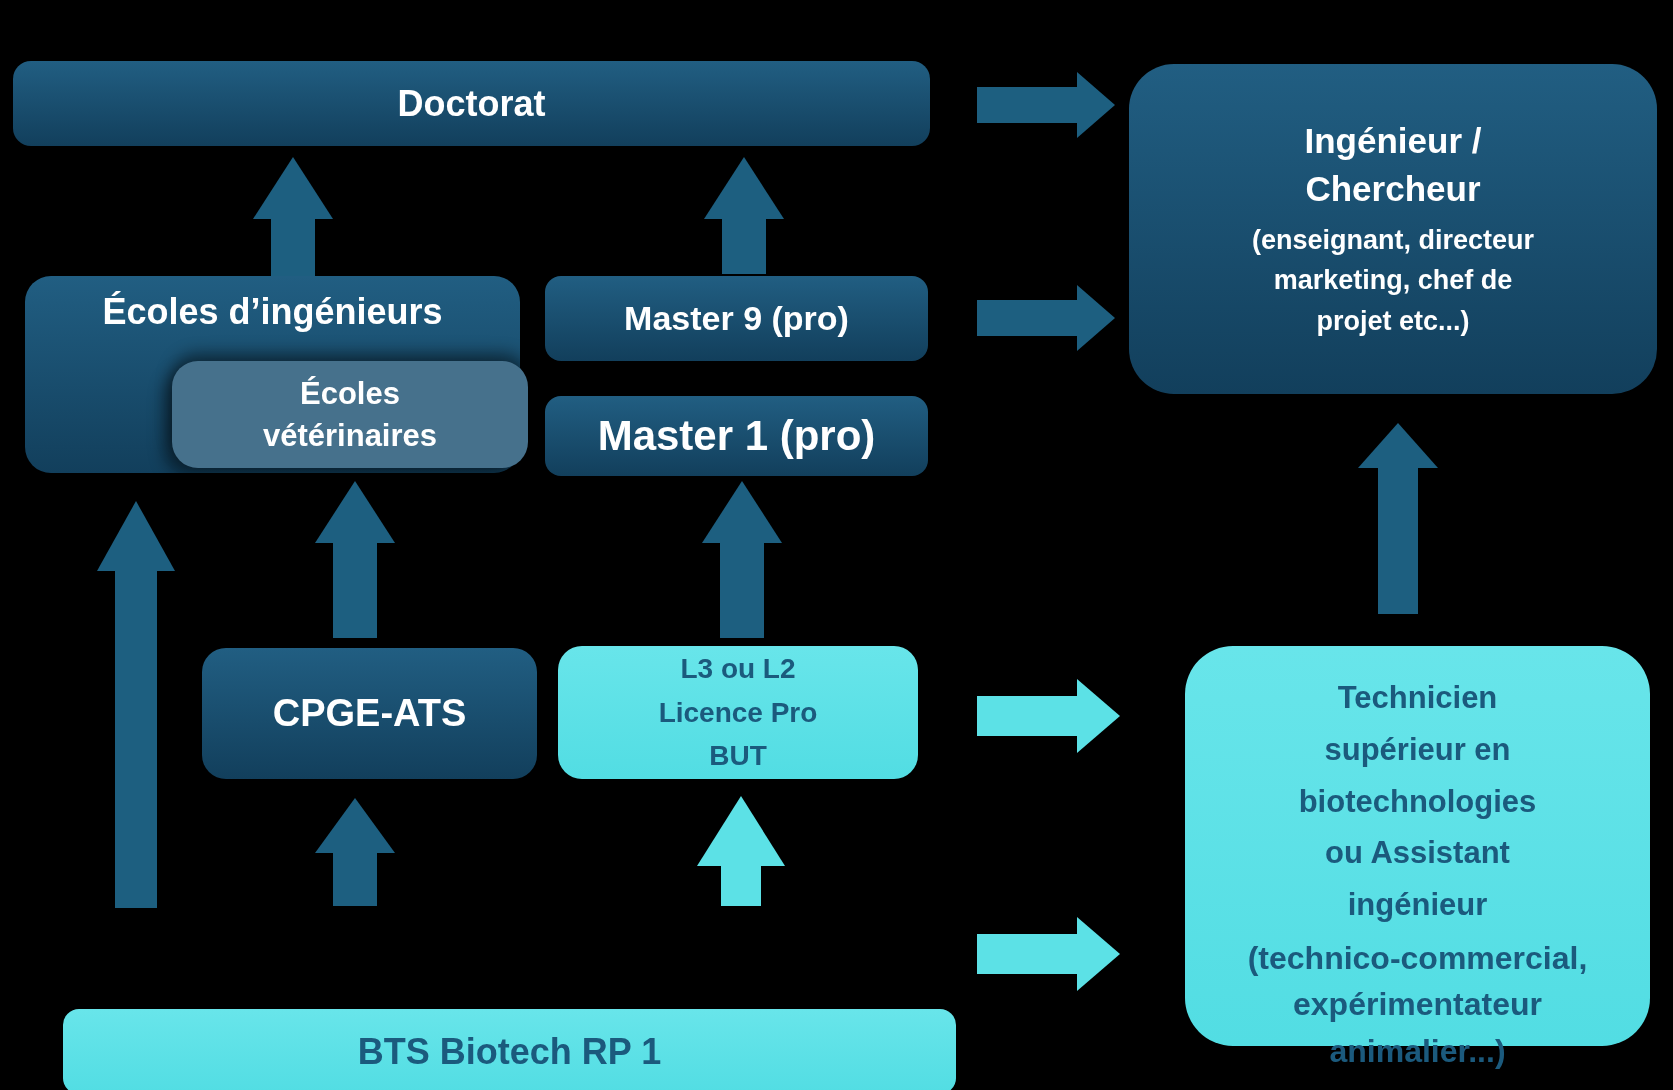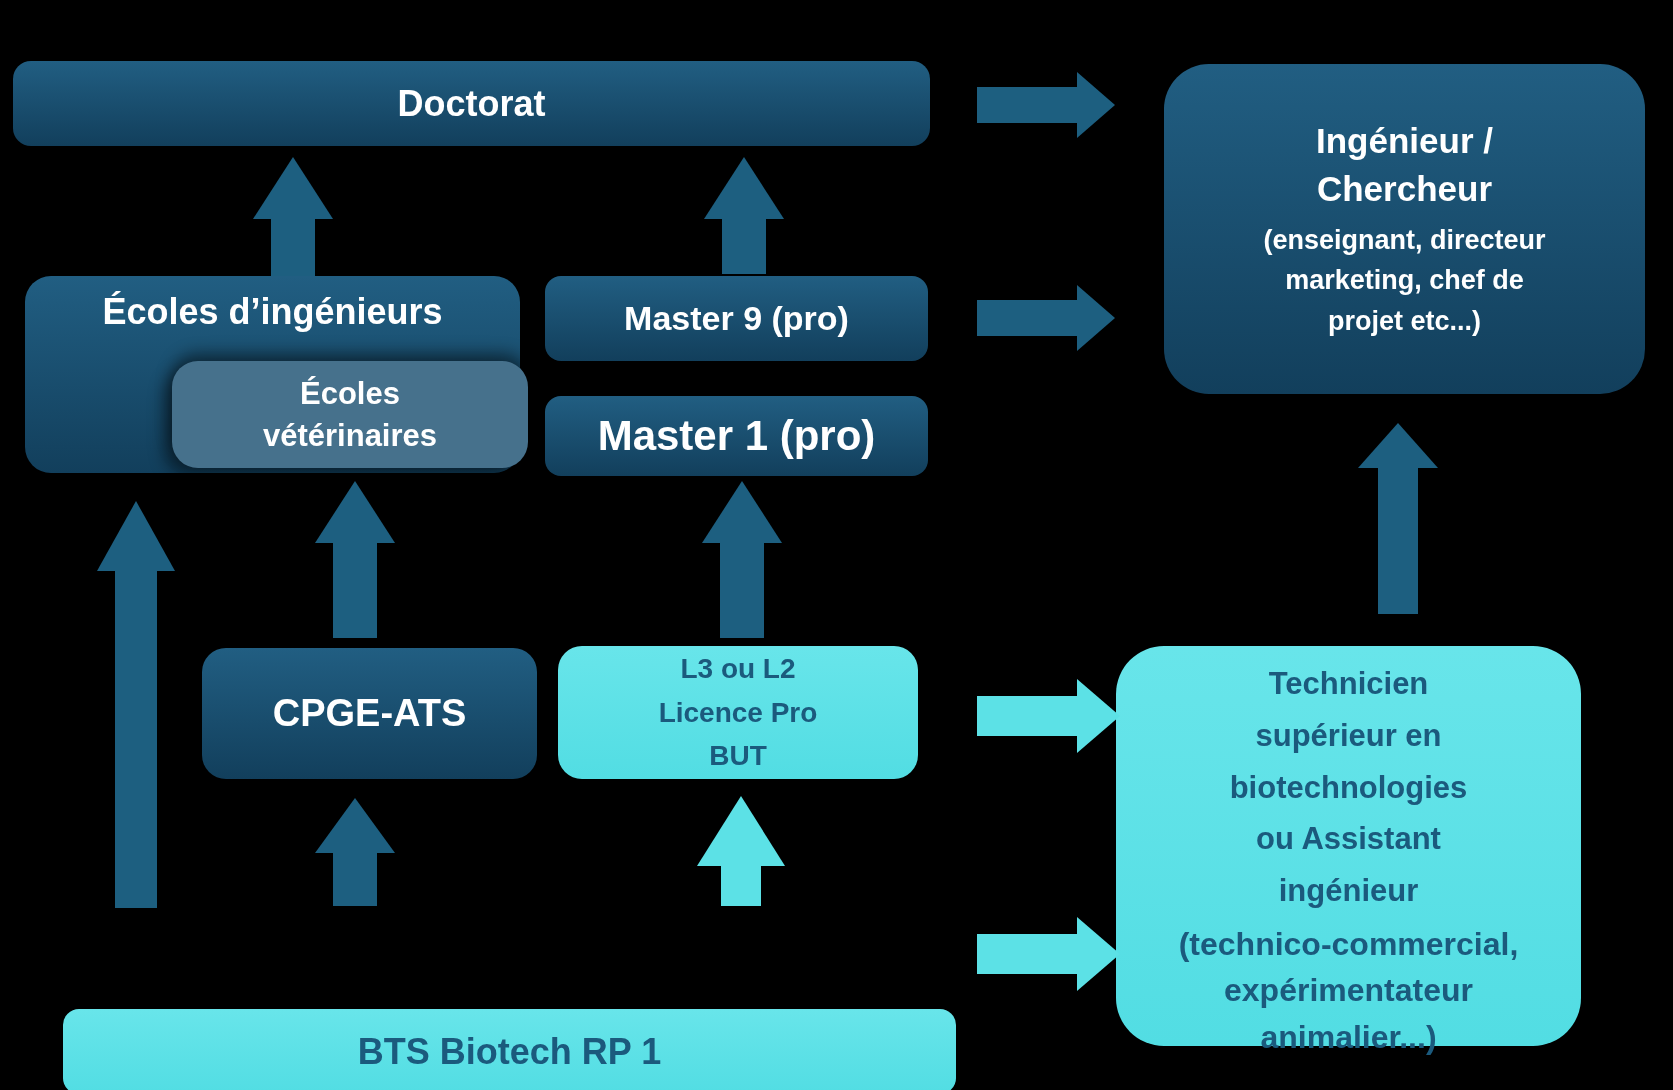--- a/index.html
+++ b/index.html
@@ -53,21 +53,21 @@
   .arrow-right.cyan-a .shaft{background:var(--cyan,#5ce1e6);}
   .title-sub .sub{font-weight:bold;}
 </style>
 </head>
 <body>
 
 <div id="canvas">
 
   <div class="box dark" style="left:13px;top:15px;width:917px;height:85px;border-radius:18px;font-size:36px;">Doctorat</div>
 
-  <div class="box dark title-sub" style="left:1164px;top:18px;width:481px;height:330px;border-radius:45px;">
+  <div class="box dark title-sub" style="left:1129px;top:18px;width:528px;height:330px;border-radius:45px;">
     <div style="font-size:35px;line-height:1.38;white-space:pre-line;">Ingénieur /
 Chercheur</div>
     <div class="sub" style="font-size:27px;line-height:1.5;margin-top:6px;white-space:pre-line;">(enseignant, directeur
 marketing, chef de
 projet etc...)</div>
   </div>
 
   <div class="box dark" style="left:25px;top:230px;width:495px;height:197px;border-radius:26px;font-size:36px;justify-content:flex-start;padding-top:15px;box-sizing:border-box;">Écoles d’ingénieurs</div>
 
   <div class="box slate" style="left:172px;top:315px;width:356px;height:107px;border-radius:26px;font-size:31px;line-height:1.35;">Écoles
@@ -76,21 +76,21 @@
   <div class="box dark" style="left:545px;top:230px;width:383px;height:85px;border-radius:16px;font-size:34px;">Master 9 (pro)</div>
 
   <div class="box dark" style="left:545px;top:350px;width:383px;height:80px;border-radius:16px;font-size:42px;">Master 1 (pro)</div>
 
   <div class="box dark" style="left:202px;top:602px;width:335px;height:131px;border-radius:24px;font-size:38px;">CPGE-ATS</div>
 
   <div class="box cyan" style="left:558px;top:600px;width:360px;height:133px;border-radius:24px;font-size:28px;line-height:1.55;">L3 ou L2
 Licence Pro
 BUT</div>
 
-  <div class="box cyan title-sub" style="left:1116px;top:600px;width:465px;height:400px;border-radius:48px;justify-content:flex-start;padding-top:12px;box-sizing:border-box;">
+  <div class="box cyan title-sub" style="left:1185px;top:600px;width:465px;height:400px;border-radius:48px;justify-content:flex-start;padding-top:26px;box-sizing:border-box;">
     <div style="font-size:31px;line-height:1.67;white-space:pre-line;">Technicien
 supérieur en
 biotechnologies
 ou Assistant
 ingénieur</div>
     <div class="sub" style="font-size:32px;line-height:1.45;margin-top:4px;white-space:pre-line;">(technico-commercial,
 expérimentateur
 animalier...)</div>
   </div>
 

